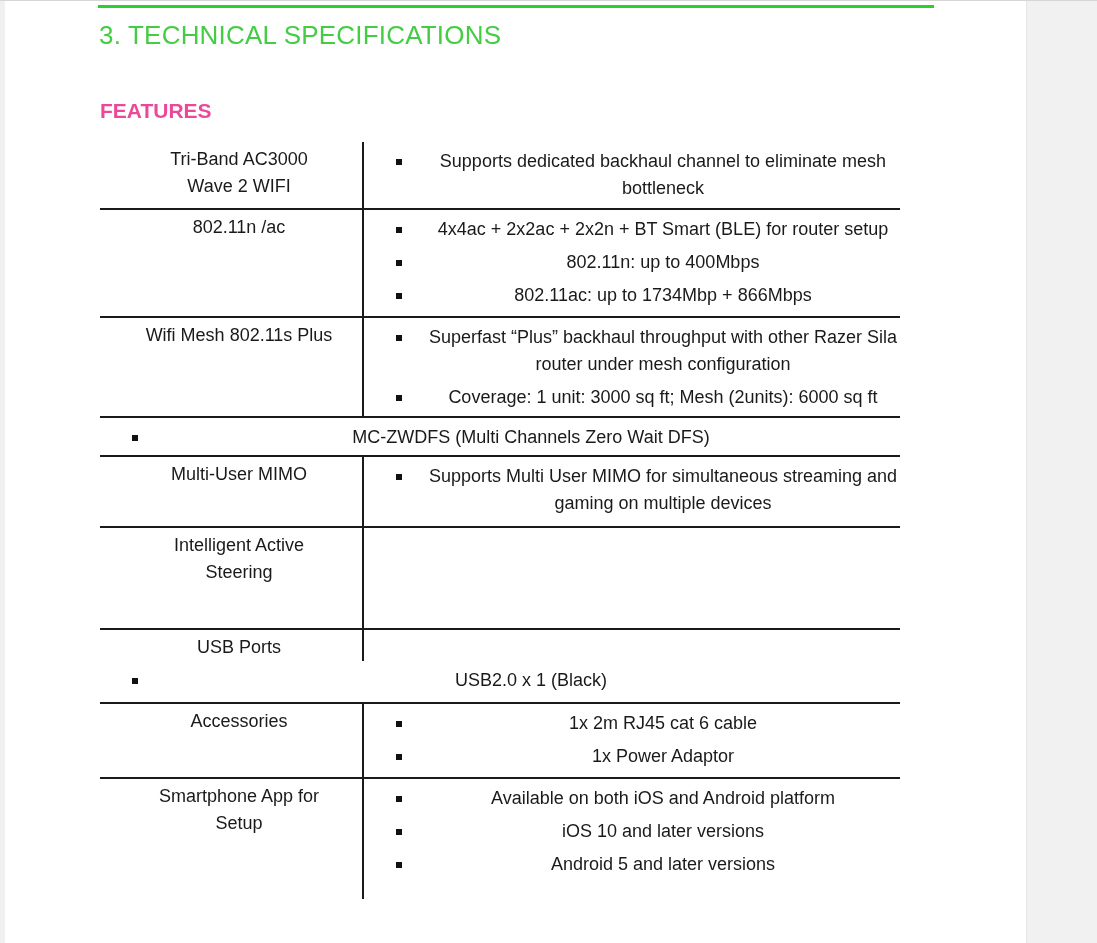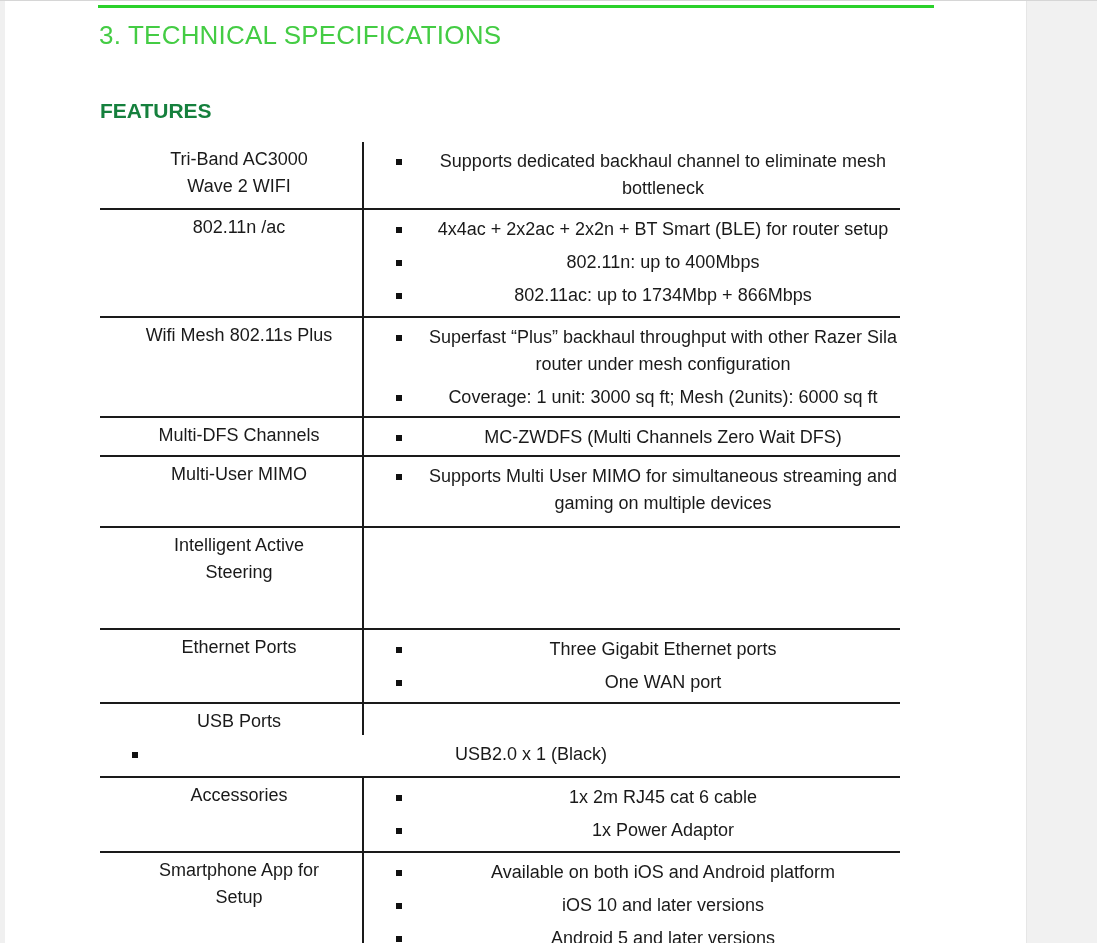--- a/index.html
+++ b/index.html
@@ -57,21 +57,21 @@
       color: #44cc44;
       letter-spacing: 0.2px;
       font-weight: normal;
       white-space: nowrap;
     }
     .features-heading {
       position: absolute;
       left: 100px; top: 99px;
       font-size: 21px;
       font-weight: bold;
-      color: #15803d;
+      color: #ec4899;
       white-space: nowrap;
     }
     .spec-table {
       position: absolute;
       left: 100px; top: 142px;
       width: 800px;
     }
     .spec-row {
       position: relative;
       display: flex;
@@ -165,23 +165,20 @@
       <div class="spec-label">
         <div>Wifi Mesh 802.11s Plus</div>
       </div>
       <div class="spec-values">
         <div class="spec-bullet"><span class="sq"></span><span>Superfast “Plus” backhaul throughput with other Razer Sila router under mesh configuration</span></div>
         <div class="spec-bullet"><span class="sq"></span><span>Coverage: 1 unit: 3000 sq ft; Mesh (2units): 6000 sq ft</span></div>
       </div>
     </div>
 
     <div class="spec-row r3">
-      <div class="spec-label">
-        <div>Multi-DFS Channels</div>
-      </div>
       <div class="spec-values">
         <div class="spec-bullet"><span class="sq"></span><span>MC-ZWDFS (Multi Channels Zero Wait DFS)</span></div>
       </div>
     </div>
 
     <div class="spec-row r4">
       <div class="spec-label">
         <div>Multi-User MIMO</div>
       </div>
       <div class="spec-values">
@@ -189,29 +186,20 @@
       </div>
     </div>
 
     <div class="spec-row r5">
       <div class="spec-label">
         <div>Intelligent Active</div>
         <div>Steering</div>
       </div>
     </div>
 
-    <div class="spec-row r6">
-      <div class="spec-label">
-        <div>Ethernet Ports</div>
-      </div>
-      <div class="spec-values">
-        <div class="spec-bullet"><span class="sq"></span><span>Three Gigabit Ethernet ports</span></div>
-        <div class="spec-bullet"><span class="sq"></span><span>One WAN port</span></div>
-      </div>
-    </div>
 
     <div class="spec-row r7">
       <div class="spec-label">
         <div>USB Ports</div>
       </div>
       <div class="spec-values">
         <div class="spec-bullet"><span class="sq"></span><span>USB2.0 x 1 (Black)</span></div>
         <div class="spec-bullet"><span class="sq"></span><span>USB3.0 x 1 (Green)</span></div>
       </div>
     </div>

